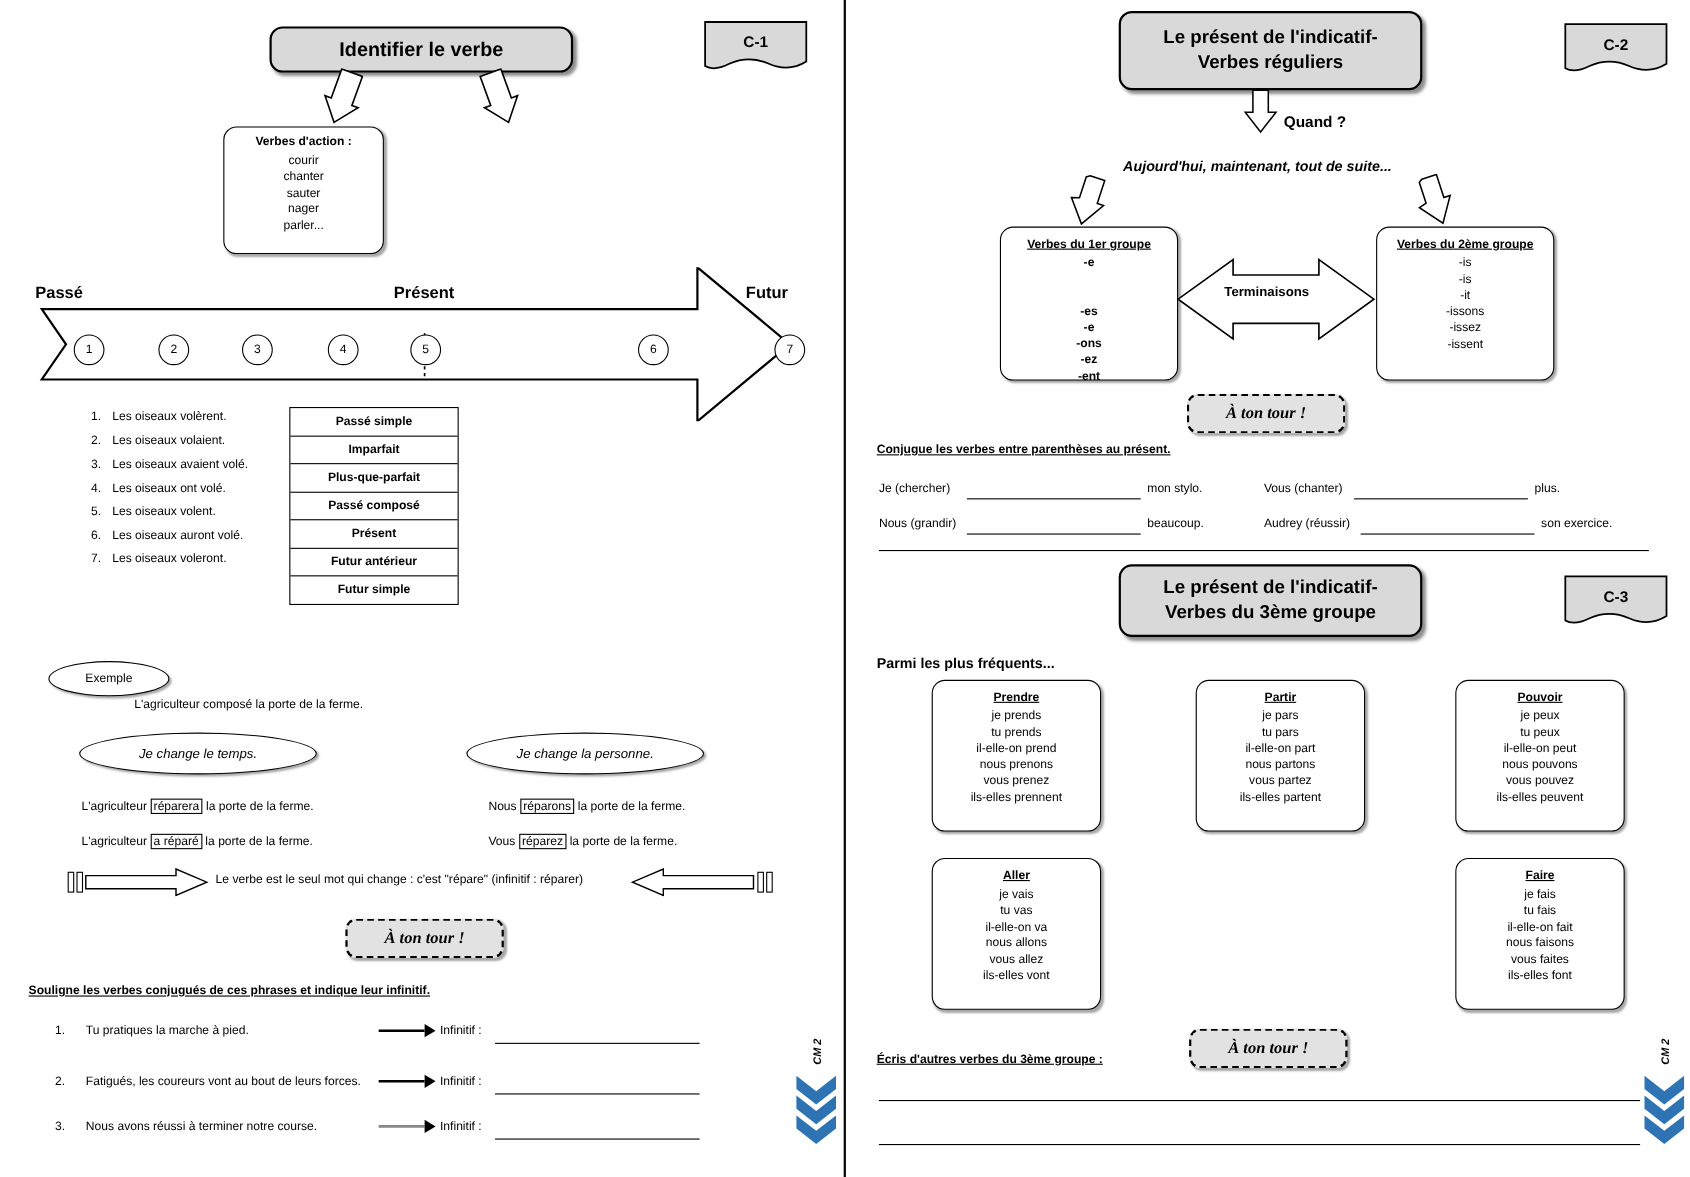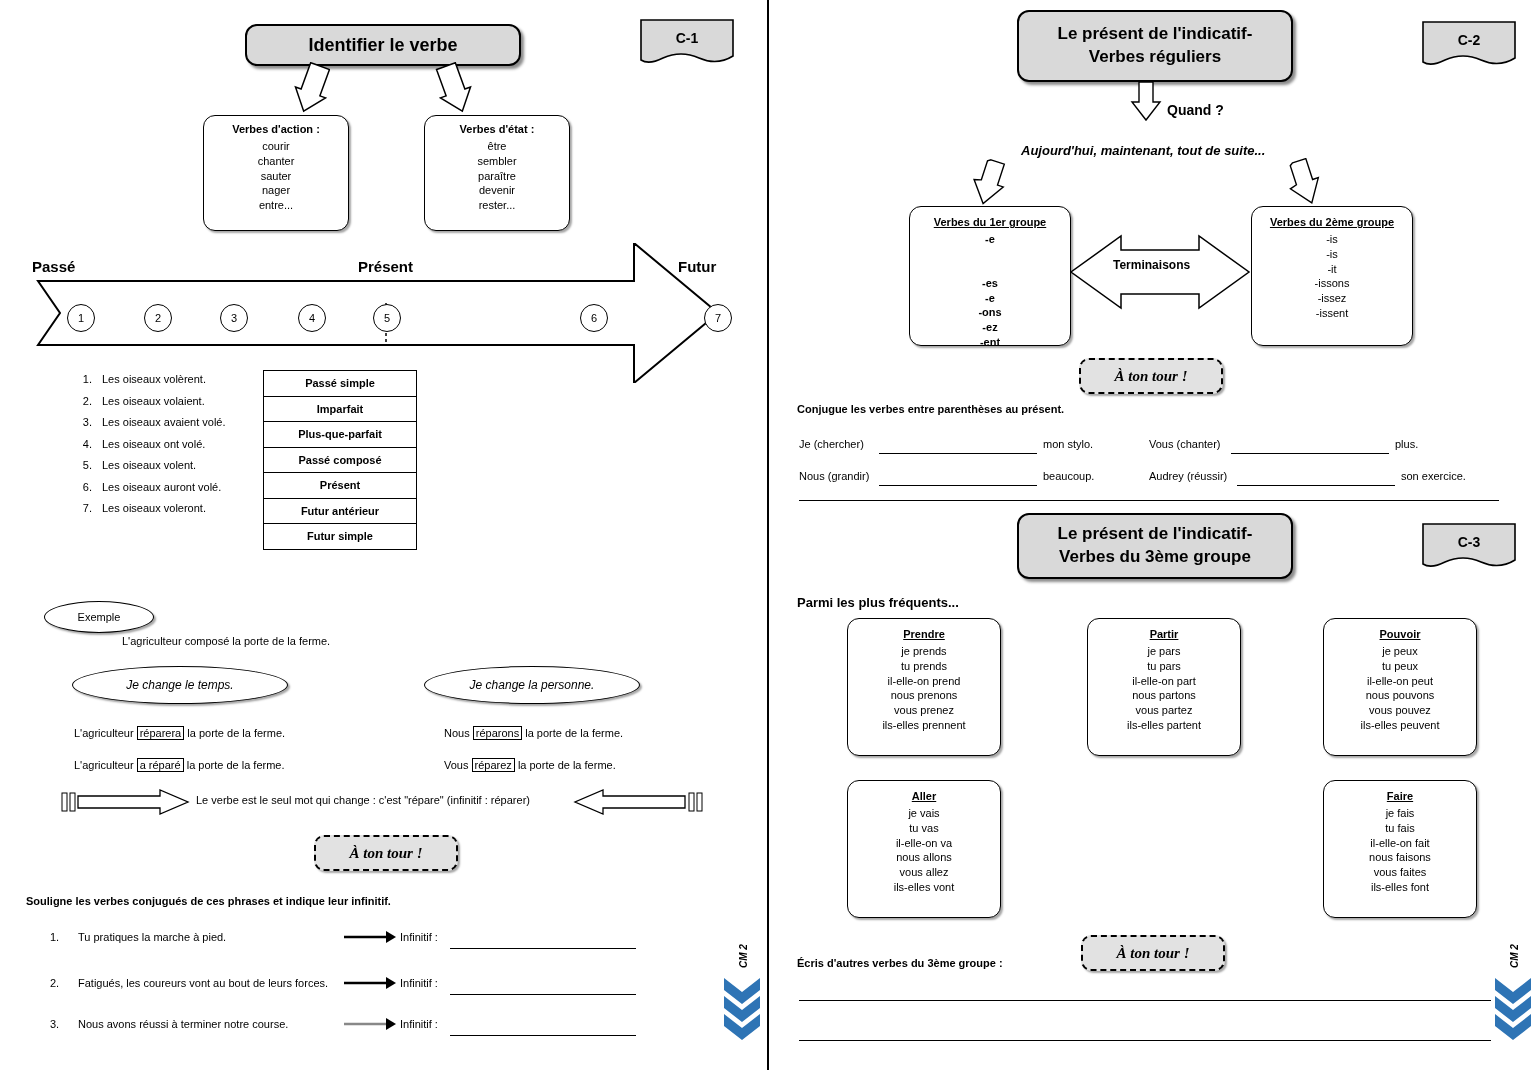--- a/index.html
+++ b/index.html
@@ -69,21 +69,21 @@
 
   .dashbox{
     position:absolute;border:2px dashed #000;border-radius:10px;background:#e2e2e2;
     box-shadow:2px 2px 2px rgba(0,0,0,.35);
     display:flex;align-items:center;justify-content:center;
     font-style:italic;font-weight:bold;font-size:15px;font-family:"Liberation Serif",serif;
   }
 
   .ul-line{position:absolute;border-bottom:1px solid #000;}
   .txt{position:absolute;}
-  .u{}
+  .u{text-decoration:underline;}
   .boxword{border:1px solid #000;padding:0 2px;}
 
   .chev{position:absolute;}
   .cm2{position:absolute;font-size:10px;font-weight:bold;font-style:italic;
        transform:rotate(-90deg);transform-origin:left top;white-space:nowrap;}
 </style>
 </head>
 <body>
 
 <div class="page">
@@ -109,31 +109,23 @@
     <svg class="arrow-dn" style="left:430px;top:62px;" width="60" height="54">
       <path d="M18 2 L34 2 L34 30 L40 30 L24 50 L8 30 L14 30 L14 2 Z" fill="#fff" stroke="#000" stroke-width="1.5" transform="rotate(-20 26 26)"></path>
     </svg>
 
     <div class="rbox" style="left:203px;top:115px;width:144px;height:108px;padding-top:6px;">
       <div class="hd">Verbes d'action :</div>
       <div>courir</div>
       <div>chanter</div>
       <div>sauter</div>
       <div>nager</div>
-      <div>entre...</div>
-    </div>
-
-    <div class="rbox" style="left:424px;top:115px;width:144px;height:108px;padding-top:6px;">
-      <div class="hd">Verbes d'état :</div>
-      <div>être</div>
-      <div>sembler</div>
-      <div>paraître</div>
-      <div>devenir</div>
-      <div>rester...</div>
-    </div>
+      <div>parler...</div>
+    </div>
+
 
     <svg class="timeline" style="left:18px;top:243px;" width="720" height="140">
       <path d="M20 38 L616 38 L616 0 L700 70 L616 140 L616 102 L20 102 L42 70 Z" fill="#fff" stroke="#000" stroke-width="2"></path>
       <line x1="368" y1="60" x2="368" y2="100" stroke="#000" stroke-width="1.5" stroke-dasharray="3,3"></line>
     </svg>
 
     <div class="tl-label" style="left:32px;top:258px;">Passé</div>
     <div class="tl-label" style="left:358px;top:258px;">Présent</div>
     <div class="tl-label" style="left:678px;top:258px;">Futur</div>
 

